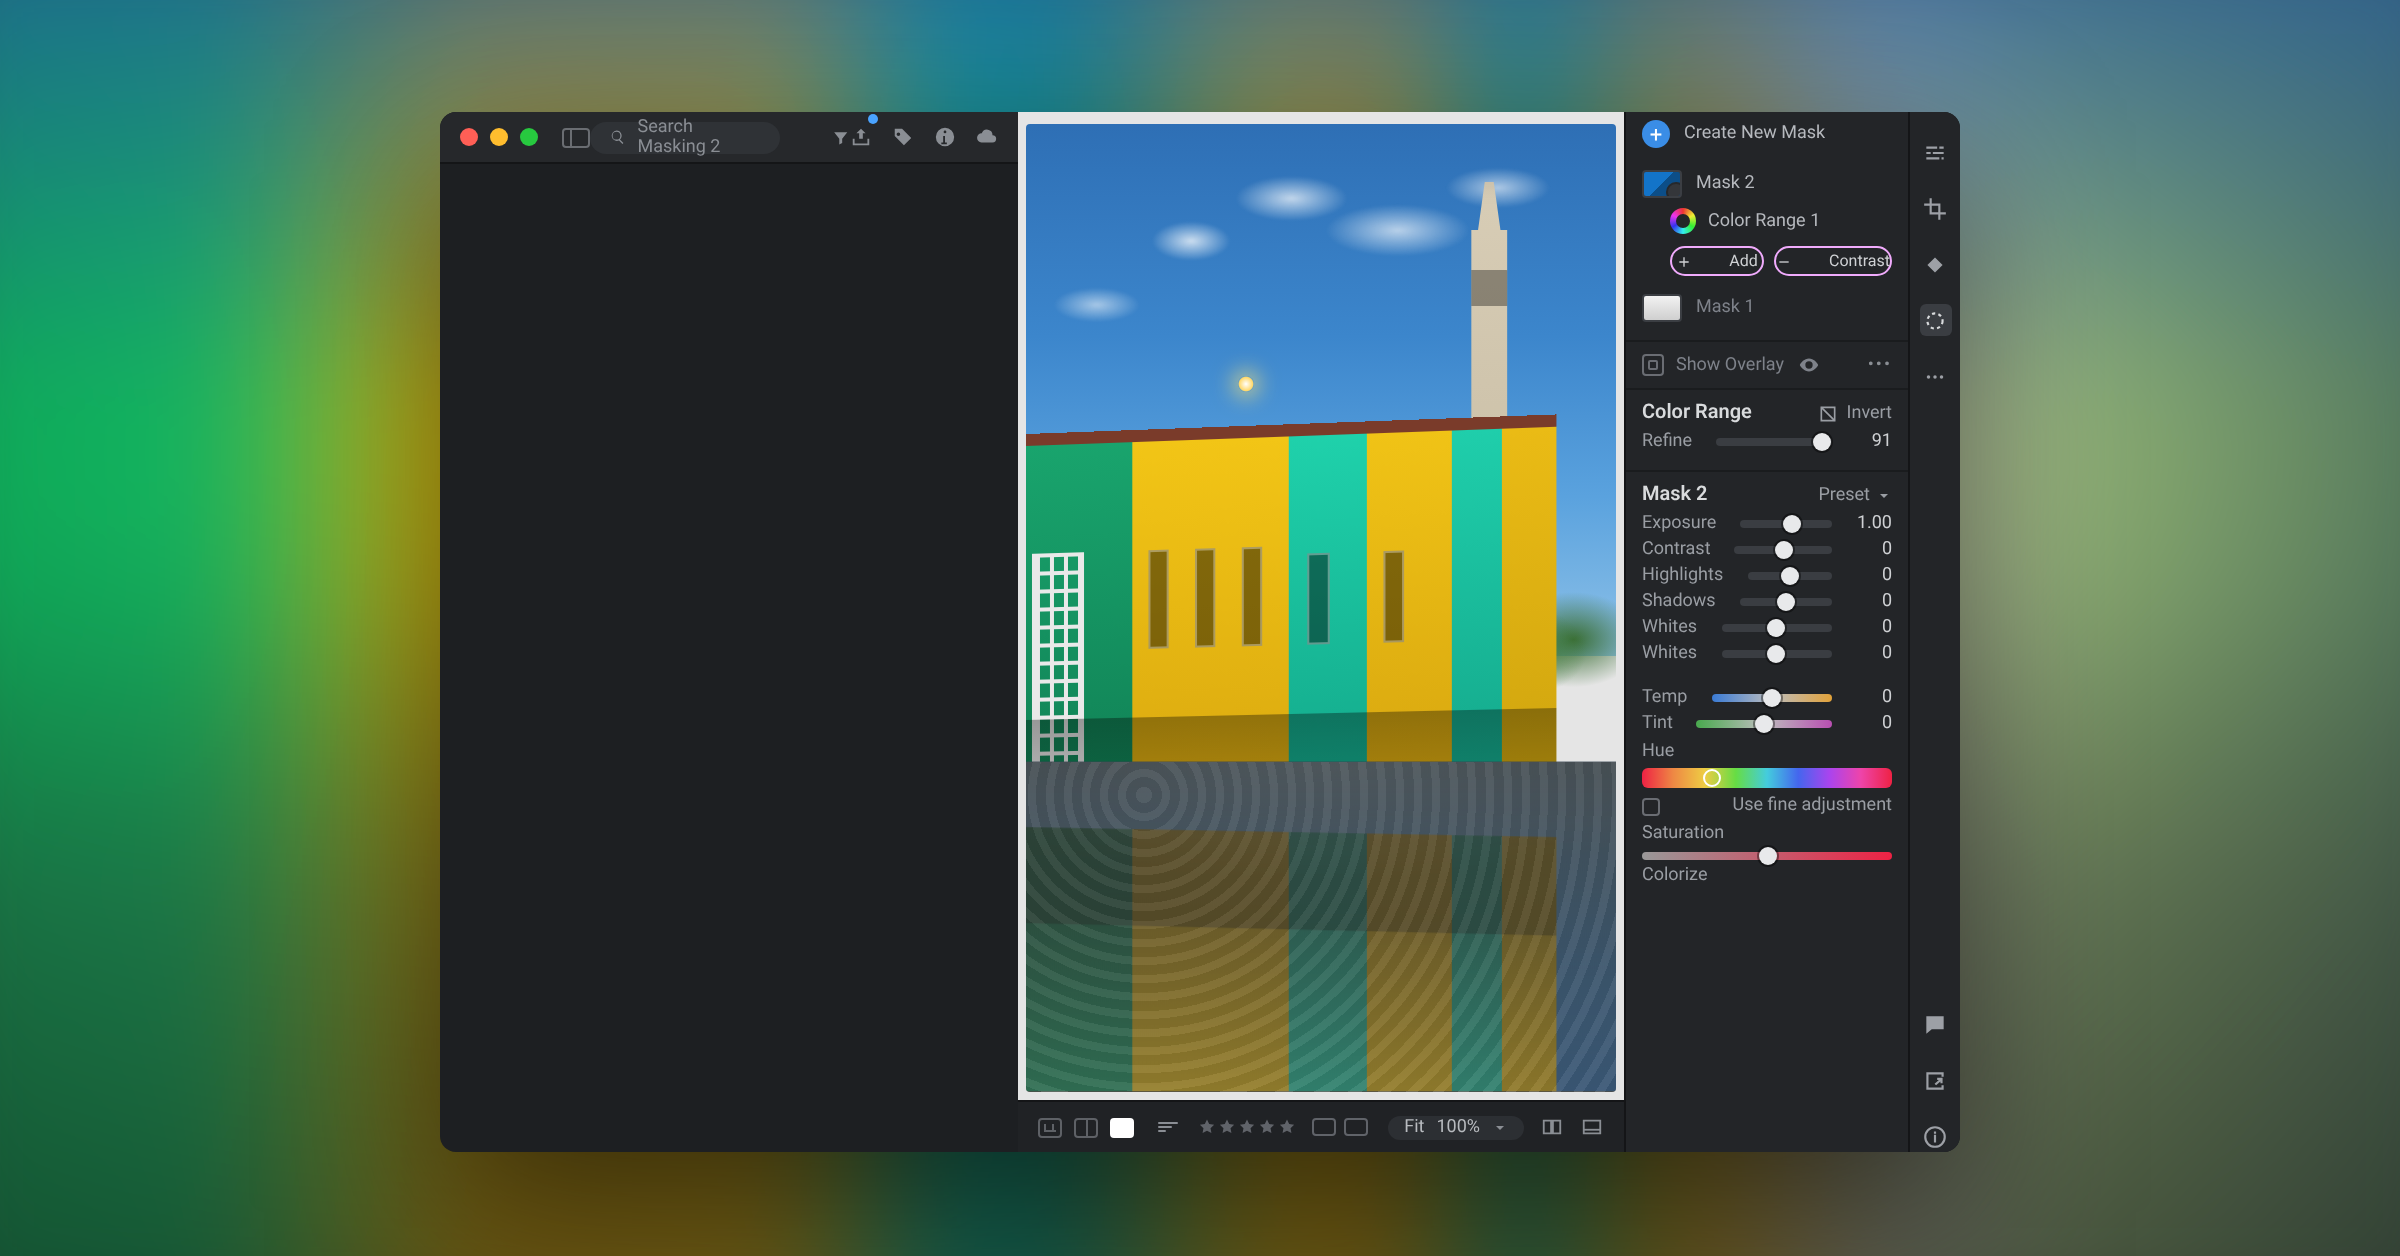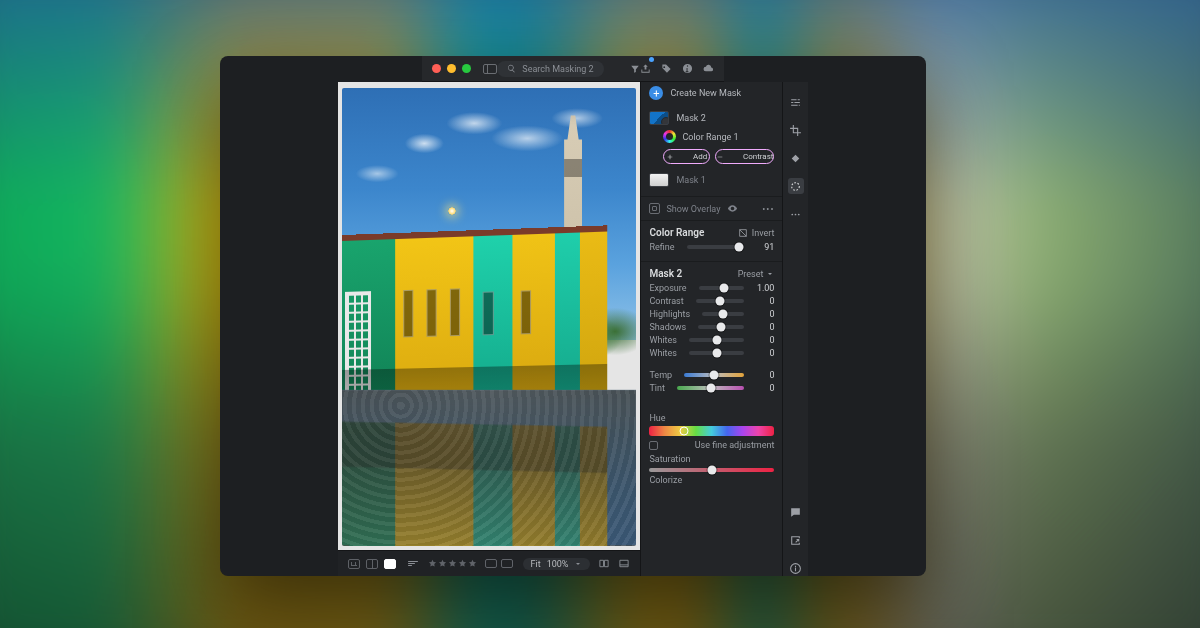--- a/index.html
+++ b/index.html
@@ -18,25 +18,24 @@
   .blurred-bg::before{
     content:""; position:absolute; inset:0;
     background: linear-gradient(180deg, rgba(38,88,150,.85) 0%, rgba(38,88,150,0) 35%, rgba(25,25,25,.25) 100%);
   }
   .blurred-bg::after{
     content:""; position:absolute; left:0; right:0; bottom:-10px; height:55%;
     background: linear-gradient(180deg, rgba(0,0,0,0) 0%, rgba(40,40,40,.35) 40%, rgba(20,20,20,.5) 100%);
   }
 
   .window {
-    position: absolute; left: 220px; top: 56px; width: 706px; height: 520px;
+    position: absolute; left: 220px; top: 56px; width: 760px; height: 520px;
     background: #1d1f22; border-radius: 8px; box-shadow: 0 30px 80px rgba(0,0,0,.55);
-    display: flex; flex-direction: column; overflow: hidden;
+    display: flex; flex-direction: row; overflow: hidden;
     color: #c8cacd;
-    align-items: center;
   }
 
   
   .titlebar {
     height: 26px; background: #26282b; display: flex; align-items: center; padding: 0 10px;
     border-bottom: 1px solid #141517;
   }
   .traffic { display: flex; gap: 6px; }
   .traffic span { width: 9px; height: 9px; border-radius: 50%; }
   .tl-close{background:#ff5f56}.tl-min{background:#ffbd2e}.tl-max{background:#27c93f}
@@ -449,21 +448,21 @@
               <span class="val">0</span>
             </div>
           <div class="srow">
               <span class="lbl">Tint</span>
               <div class="track" data-variant="tint">
                 <span class="knob" style="left:50%"></span>
               </div>
               <span class="val">0</span>
             </div>
 
-          <div class="srow" style="margin-top:20px">
+          <div class="srow" style="margin-top:4px">
               <span class="lbl">Hue</span>
             </div>
           <div class="huebar">
               <span class="ring"></span>
             </div>
           <div class="srow">
               <span class="chk"></span>
               <span class="lbl">Use fine adjustment</span>
             </div>
 

